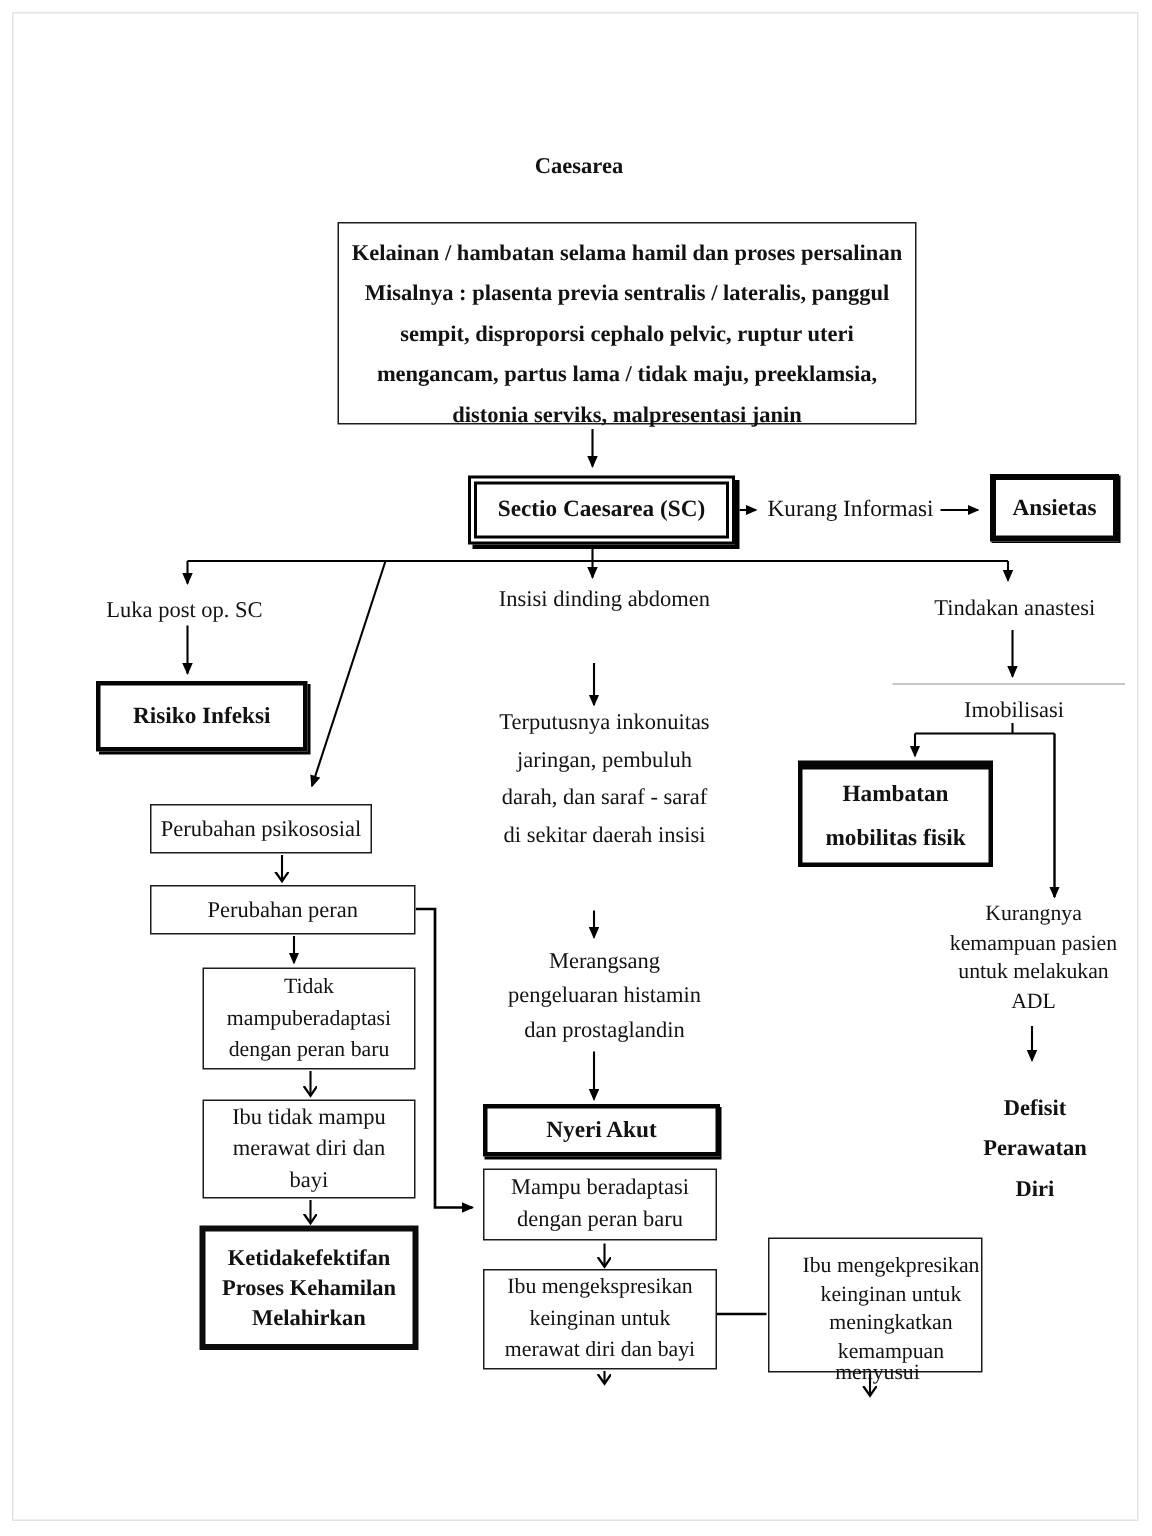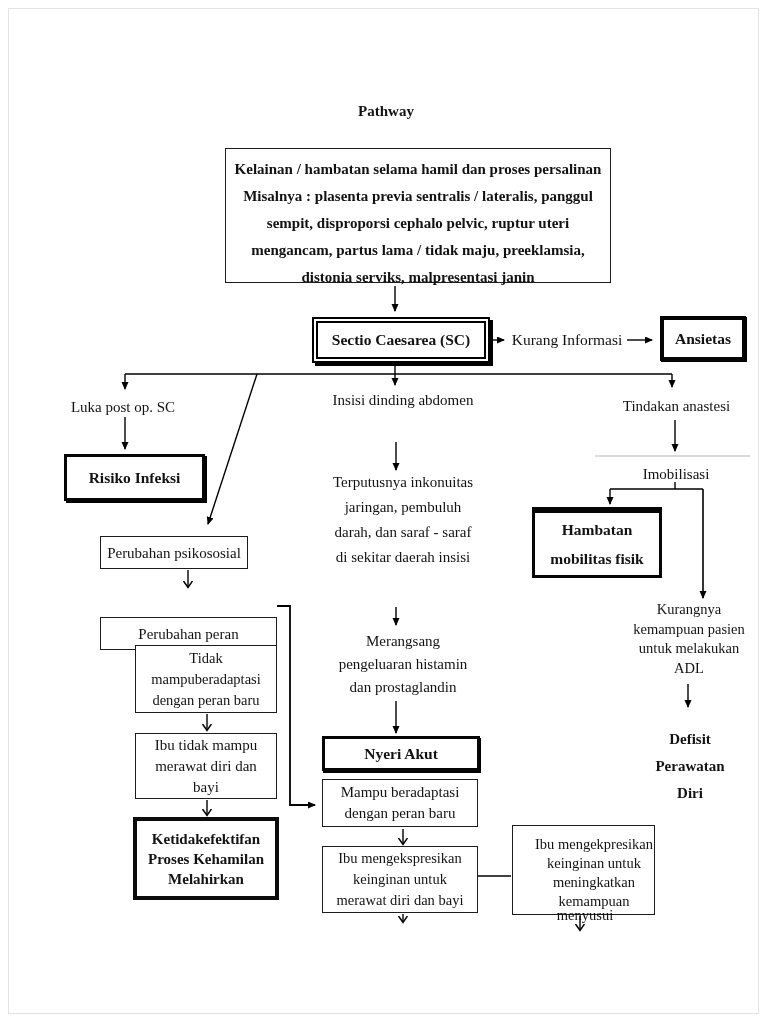--- a/index.html
+++ b/index.html
@@ -86,21 +86,21 @@
 
       <polyline points="277,606 290,606 290,805 315,805" marker-end="url(#tri)" stroke-width="1.8"></polyline>
 
       <line x1="403" y1="829" x2="403" y2="844" marker-end="url(#vee)"></line>
       <line x1="403" y1="914" x2="403" y2="922" marker-end="url(#vee)"></line>
       <line x1="478" y1="876" x2="511" y2="876" stroke-width="1.6"></line>
       <line x1="580" y1="916" x2="580" y2="930" marker-end="url(#vee)"></line>
     </g>
   </svg>
 
-  <div class="node bold" style="left:316px; top:101px; width:140px;">Pathway</div>
+  <div class="node bold" style="left:316px; top:101px; width:140px;">Caesarea</div>
 
   <div class="node boxed b-thin bold top-align" style="left:225px; top:148px; width:386px; height:135px; line-height:27px; padding-top:7px; border-width:1.5px;">Kelainan / hambatan selama hamil dan proses persalinan
 Misalnya : plasenta previa sentralis / lateralis, panggul
 sempit, disproporsi cephalo pelvic, ruptur uteri
 mengancam, partus lama / tidak maju, preeklamsia,
 distonia serviks, malpresentasi janin</div>
 
   <div class="node boxed box-sc bold" style="left:312px; top:317px; width:178px; height:46px; font-size:15.5px;">Sectio Caesarea (SC)</div>
 
   <div class="node" style="left:506px; top:330px; width:122px; font-size:15.5px;">Kurang Informasi</div>
@@ -135,21 +135,21 @@
 kemampuan pasien
 untuk melakukan
 ADL</div>
 
   <div class="node bold" style="left:630px; top:726px; width:120px; line-height:27px;">Defisit
 Perawatan
 Diri</div>
 
   <div class="node boxed b-thin" style="left:100px; top:536px; width:148px; height:33px;">Perubahan psikososial</div>
 
-  <div class="node boxed b-thin" style="left:100px; top:590px; width:177px; height:33px;margin-top:27px;">Perubahan peran</div>
+  <div class="node boxed b-thin" style="left:100px; top:590px; width:177px; height:33px;">Perubahan peran</div>
 
   <div class="node boxed b-thin" style="left:135px; top:645px; width:142px; height:68px; line-height:21px; font-size:14.5px;">Tidak
 mampuberadaptasi
 dengan peran baru</div>
 
   <div class="node boxed b-thin" style="left:135px; top:733px; width:142px; height:66px; line-height:21px;">Ibu tidak mampu
 merawat diri dan
 bayi</div>
 
   <div class="node boxed b-thick bold top-align" style="left:133px; top:817px; width:146px; height:83px; line-height:20px; padding-top:8px;">Ketidakefektifan

